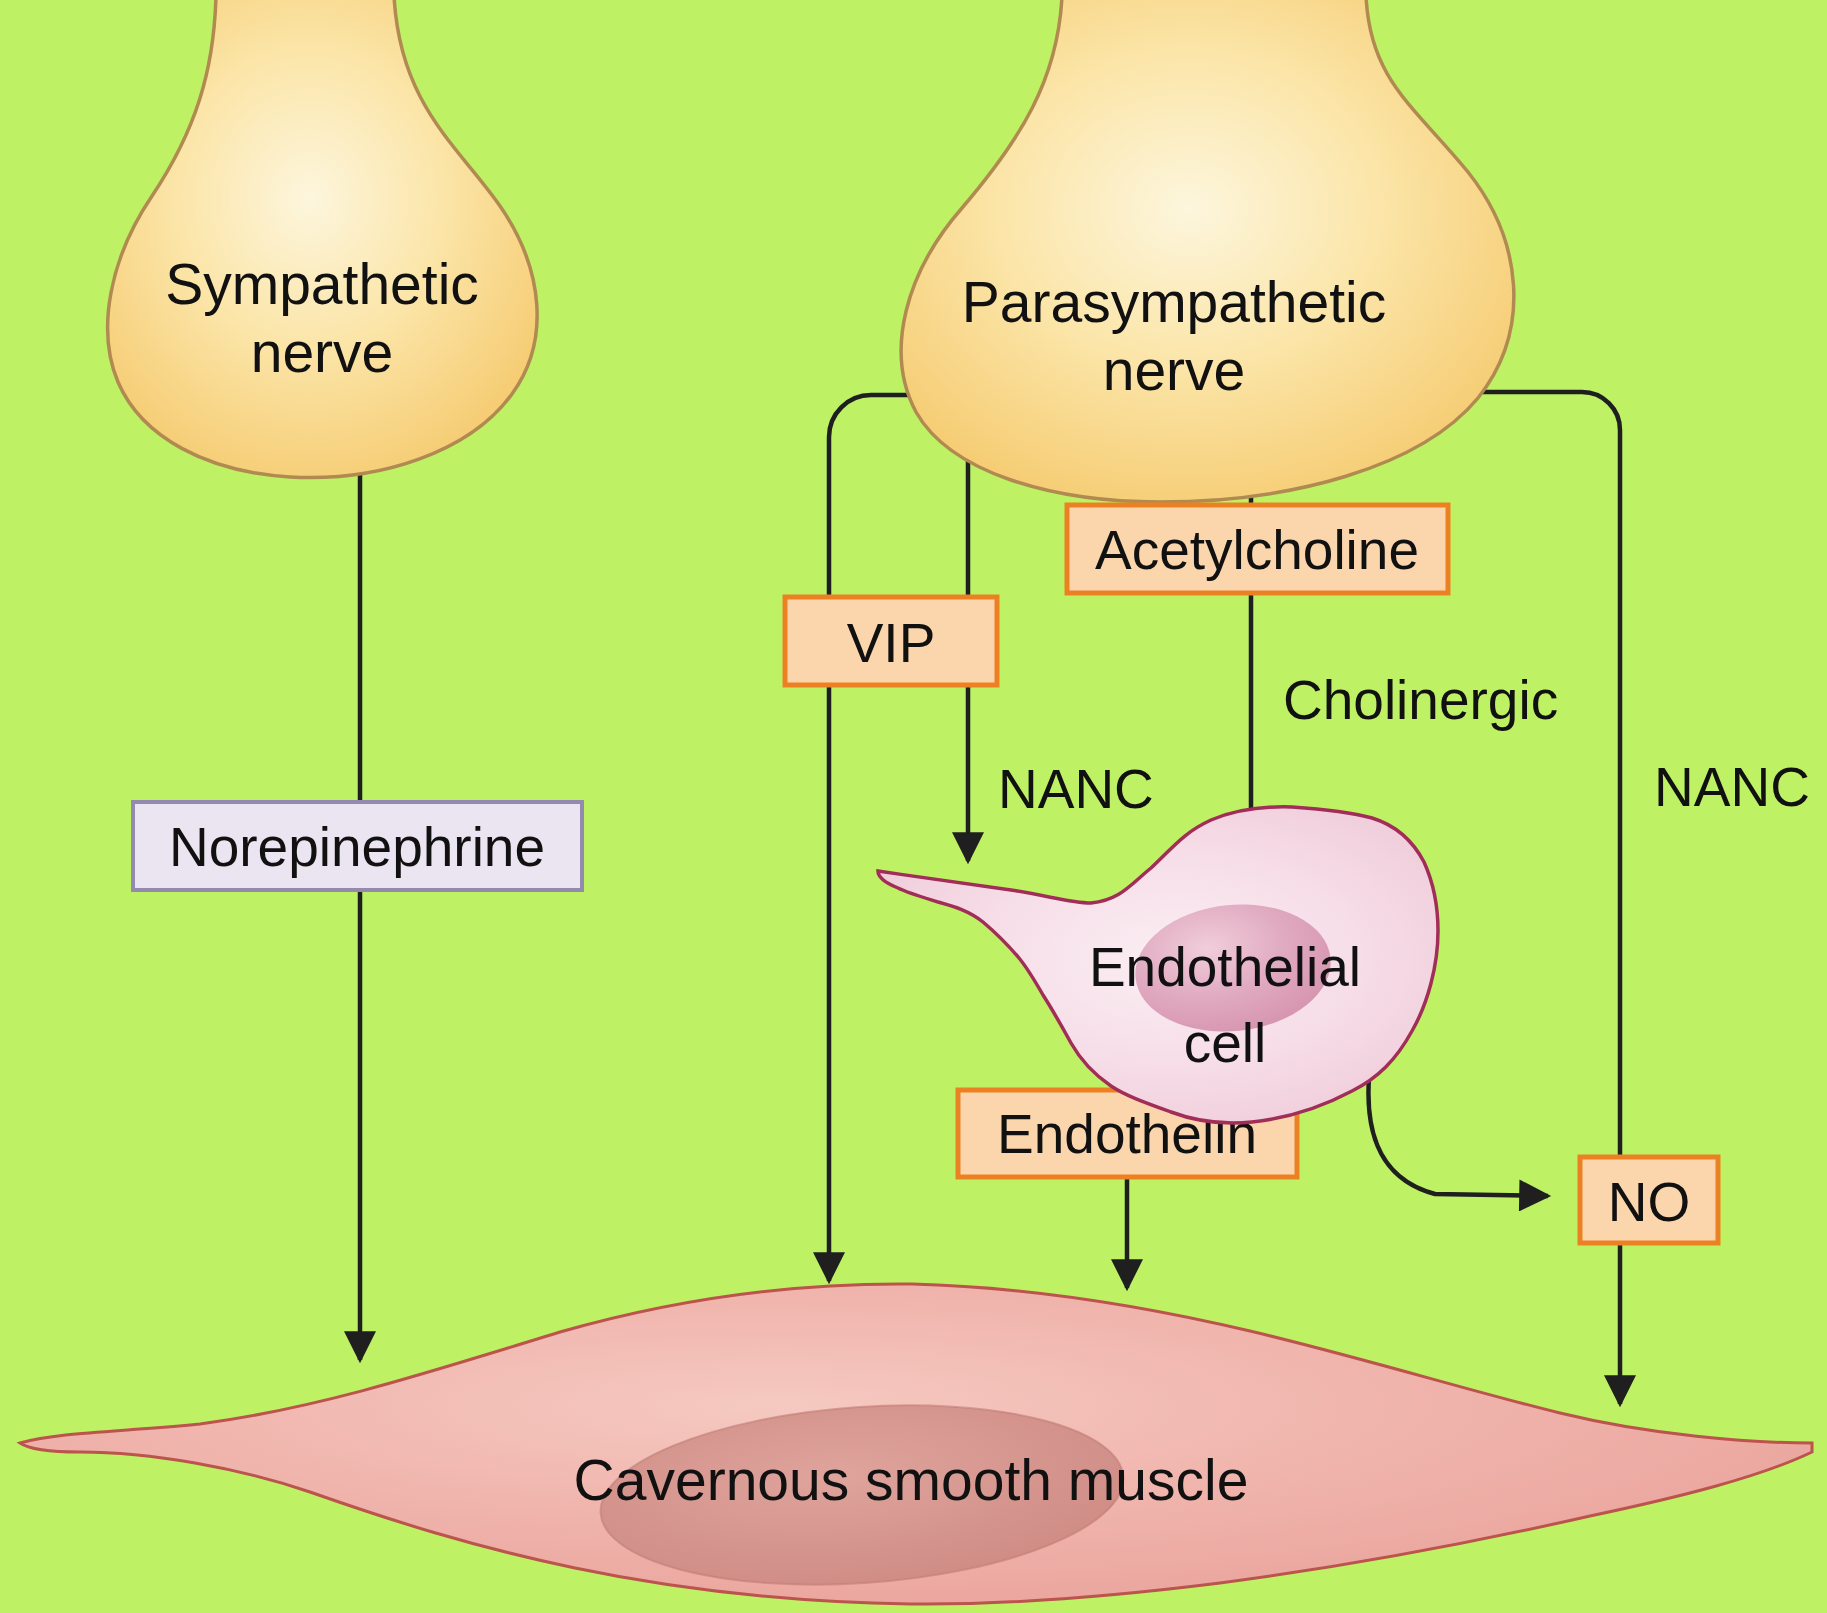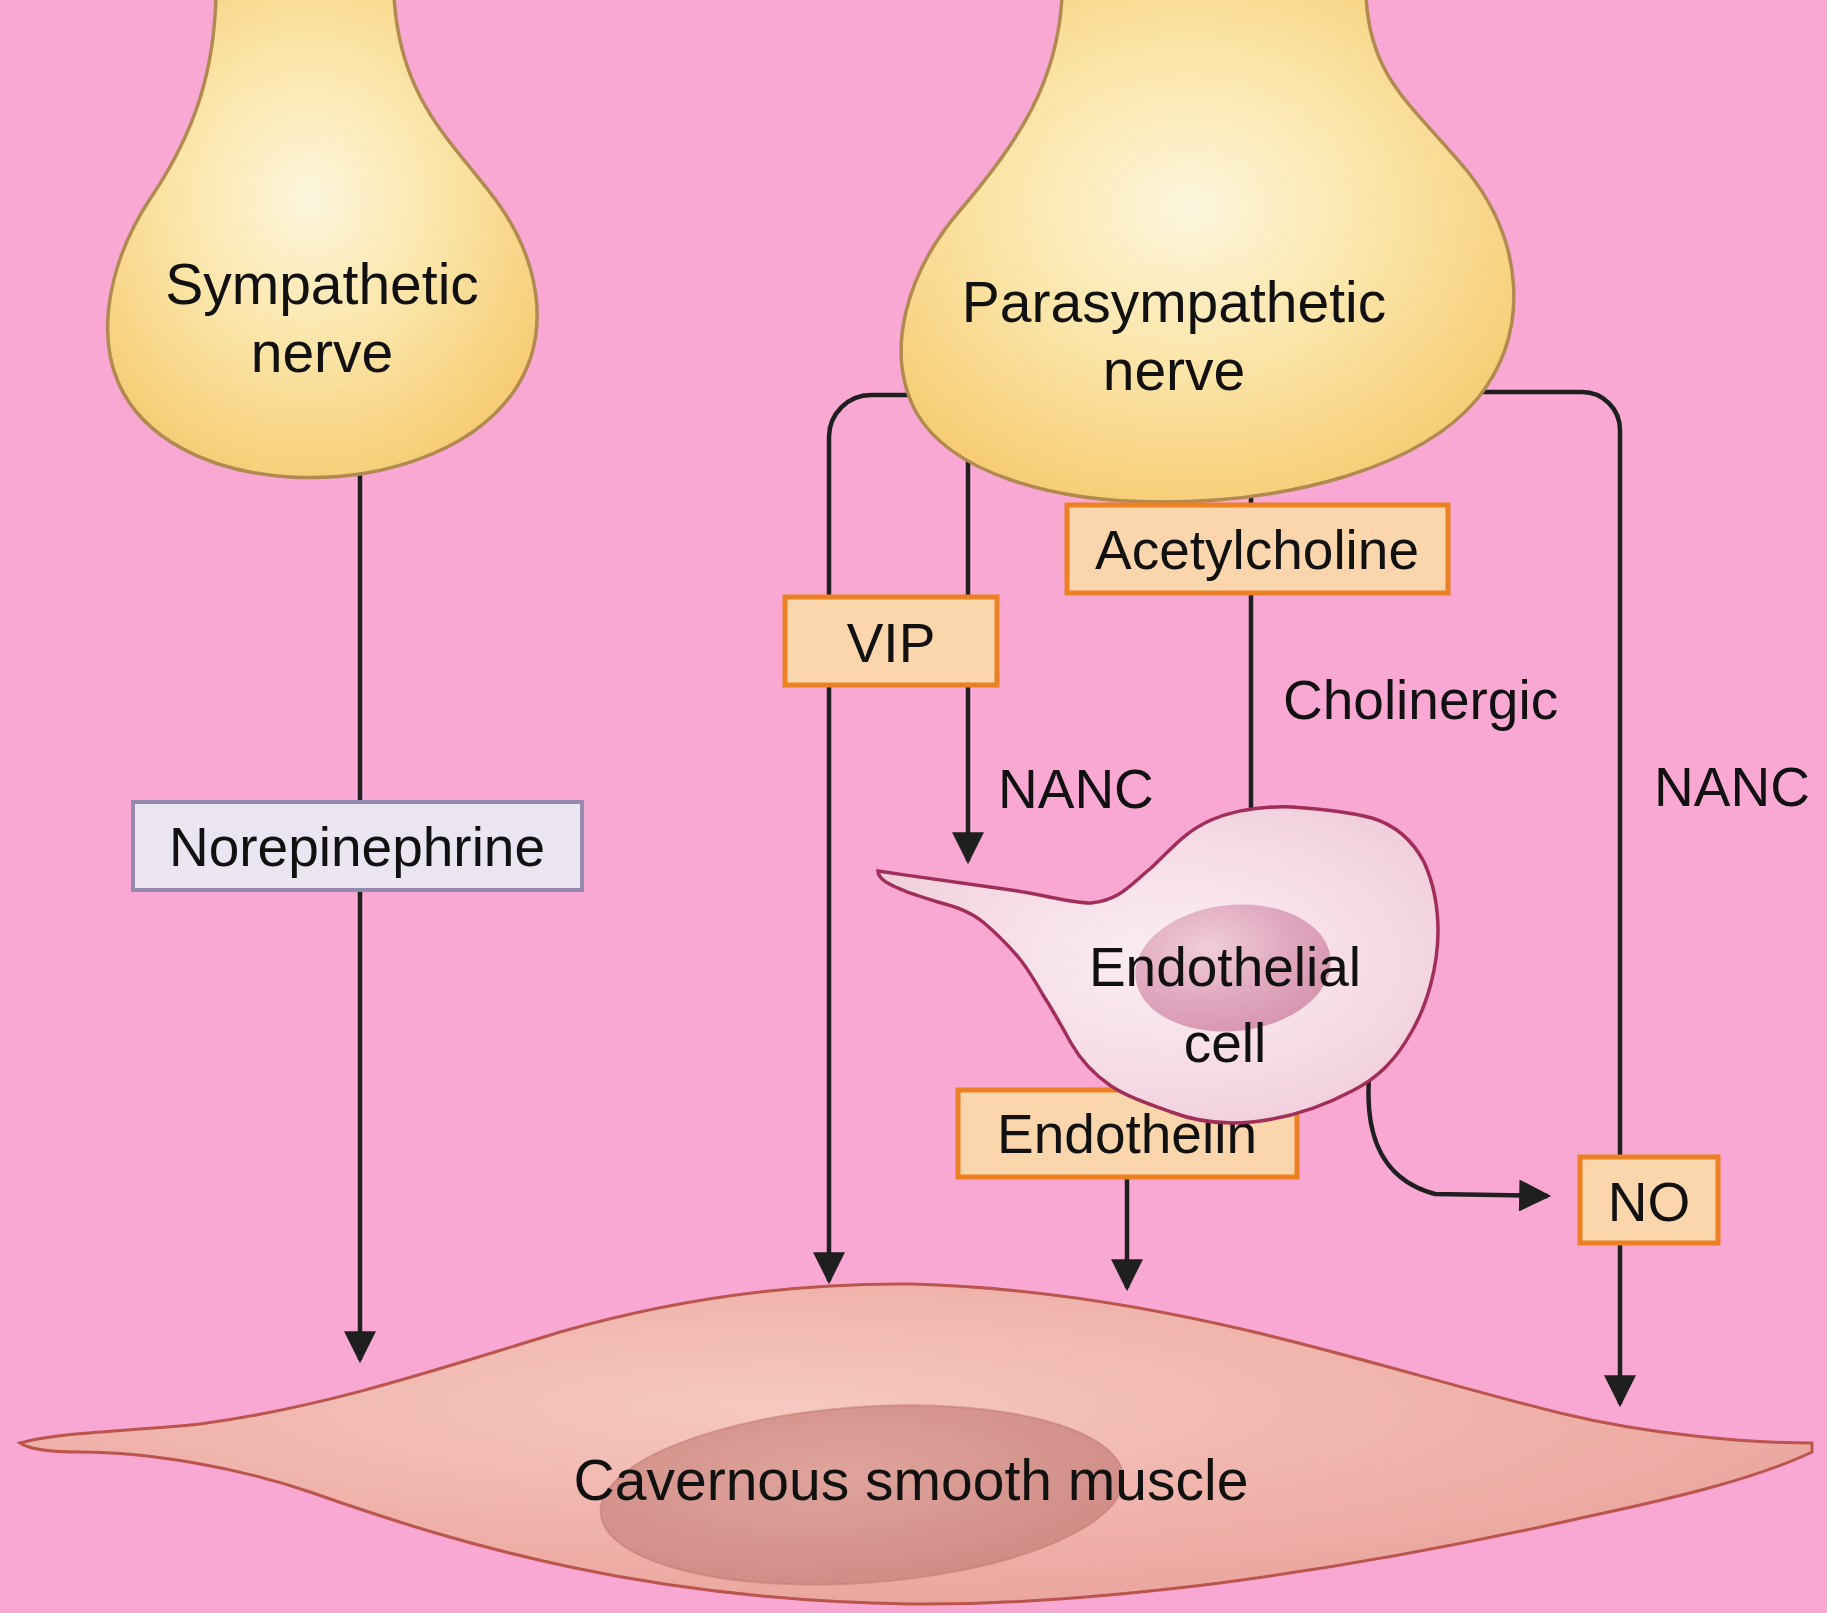--- a/index.html
+++ b/index.html
@@ -4,21 +4,21 @@
 <style>
   html, body {
     margin: 0;
     padding: 0;
     background: #ffffff;
   }
   .figure-wrap {
     width: 1827px;
     height: 1613px;
     margin: 0 auto;
-    background: #f9a8d4;
+    background: #bef264;
     position: relative;
     font-family: "Liberation Sans", sans-serif;
   }
   svg { display: block; }
   text {
     font-family: "Liberation Sans", sans-serif;
     fill: #111111;
   }
   .nerve-label   { font-size: 57px; }
   .box-label     { font-size: 55px; }

